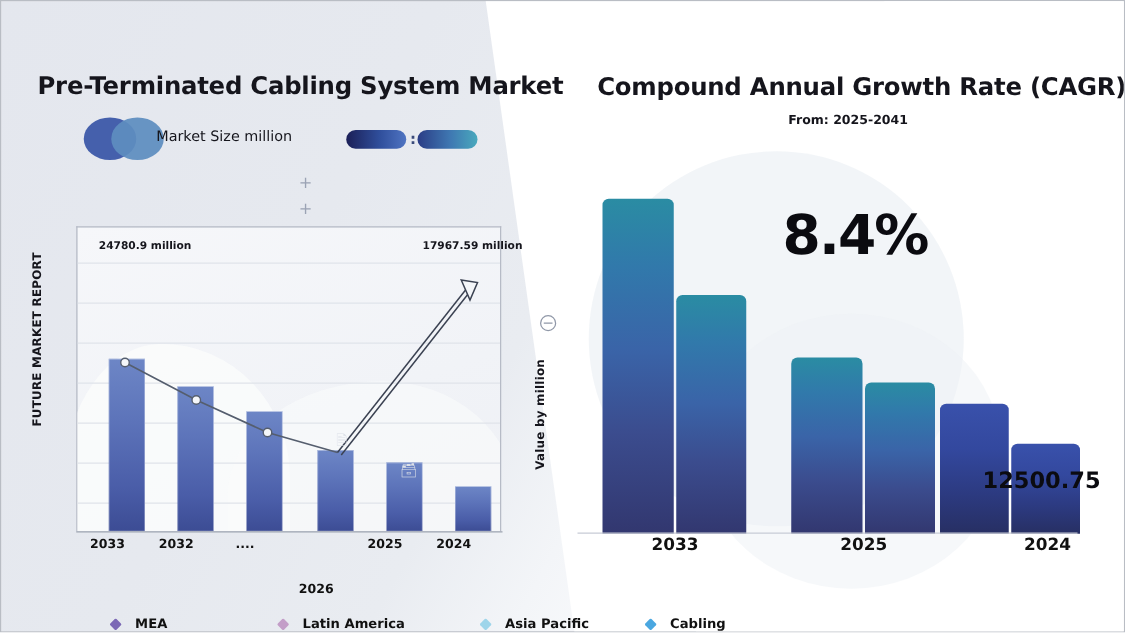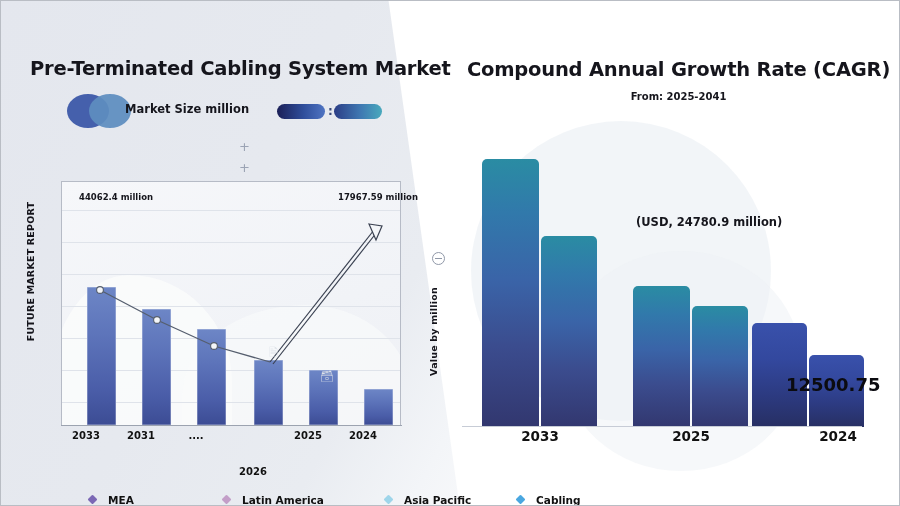--- a/index.html
+++ b/index.html
@@ -57,21 +57,21 @@
   .logo .c1 {
     position: absolute; left: 0; top: 0; width: 42px; height: 34px;
     background: #4560ac; border-radius: 50%;
   }
   .logo .c2 {
     position: absolute; left: 22px; top: 0; width: 42px; height: 34px;
     background: #5e8dc0; border-radius: 50%; opacity: .93;
   }
   .logo-label {
     position: absolute; left: 124px; top: 101px;
-    font-size: 11.5px; font-weight: bold; color: #15151c;
+    font-size: 11.5px; font-weight: normal; color: #15151c;
   }
   .pill {
     position: absolute; top: 103px; height: 15px; border-radius: 8px;
   }
   .pill-a { left: 276px; width: 48px;
     background: linear-gradient(90deg,#1b1f57 0%, #2f4e9b 55%, #4f74c2 100%); }
   .pill-b { left: 333px; width: 48px;
     background: linear-gradient(90deg,#2b3d86 0%, #3f78b2 55%, #49a9bd 100%); }
   .pill-colon {
     position: absolute; left: 327px; top: 103px;
@@ -157,21 +157,21 @@
     vertical-align: middle; margin-right: 7px;
   }
   .lg-txt {
     font-size: 10.5px; font-weight: bold; color: #111;
     vertical-align: middle;
   }
 
   
   #right-panel { position: absolute; left: 455px; top: 0; width: 445px; height: 506px; }
   .right-title {
-    position: absolute; left: 0; top: 57px; width: 445px; text-align: center;
+    position: absolute; left: 0; top: 57px; width: 445px; text-align: right;
     font-size: 19.5px; font-weight: bold; color: #15151c; letter-spacing: -.2px;
   }
   .right-sub {
     position: absolute; left: 0; top: 90px; width: 445px; text-align: center;
     font-size: 10px; font-weight: bold; color: #15151c;
   }
   .cagr-big {
     position: absolute; left: 170px; top: 162px;
     font-size: 44px; font-weight: bold; color: #0b0b10; letter-spacing: -1.5px;
   }
@@ -262,35 +262,35 @@
           <polyline points="211,182 315,50" fill="none" stroke="#3b4252" stroke-width="1.2"></polyline>
           <path d="M307,42 L320,44 L314,58 Z" fill="#f4f6f9" stroke="#3b4252" stroke-width="1.2"></path>
         </g>
       </svg>
 
       <div class="wmk" style="left:207px;top:162px;">🗎</div>
       <div class="wmk" style="left:258px;top:188px;">🗃</div>
     </div>
     <div class="baseline"></div>
 
-    <div class="plot-note note-l">44062.4 million</div>
+    <div class="plot-note note-l">24780.9 million</div>
     <div class="plot-note note-r">17967.59 million</div>
 
     <div class="xtick" style="left:65px;">2033</div>
-    <div class="xtick" style="left:120px;">2031</div>
+    <div class="xtick" style="left:120px;">2032</div>
     <div class="xtick" style="left:175px;">....</div>
     <div class="xtick" style="left:232px;margin-top:36px;">2026</div>
     <div class="xtick" style="left:287px;">2025</div>
     <div class="xtick" style="left:342px;">2024</div>
   </div>
 
   <div id="right-panel">
     <div class="right-title">Compound Annual Growth Rate (CAGR)</div>
     <div class="right-sub">From: 2025-2041</div>
-    <div class="cagr-sub">(USD, 24780.9 million)</div>
+    <div class="cagr-big">8.4%</div>
 
     <div class="bar-r" style="left:26px;width:57px;height:268px;"></div>
     <div class="bar-r" style="left:85px;width:56px;height:191px;"></div>
     <div class="bar-r" style="left:177px;width:57px;height:141px;"></div>
     <div class="bar-r" style="left:236px;width:56px;height:121px;"></div>
     <div class="bar-r deep" style="left:296px;width:55px;height:104px;"></div>
     <div class="bar-r deep" style="left:353px;width:55px;height:72px;"></div>
 
     <div class="baseline-r"></div>
 

